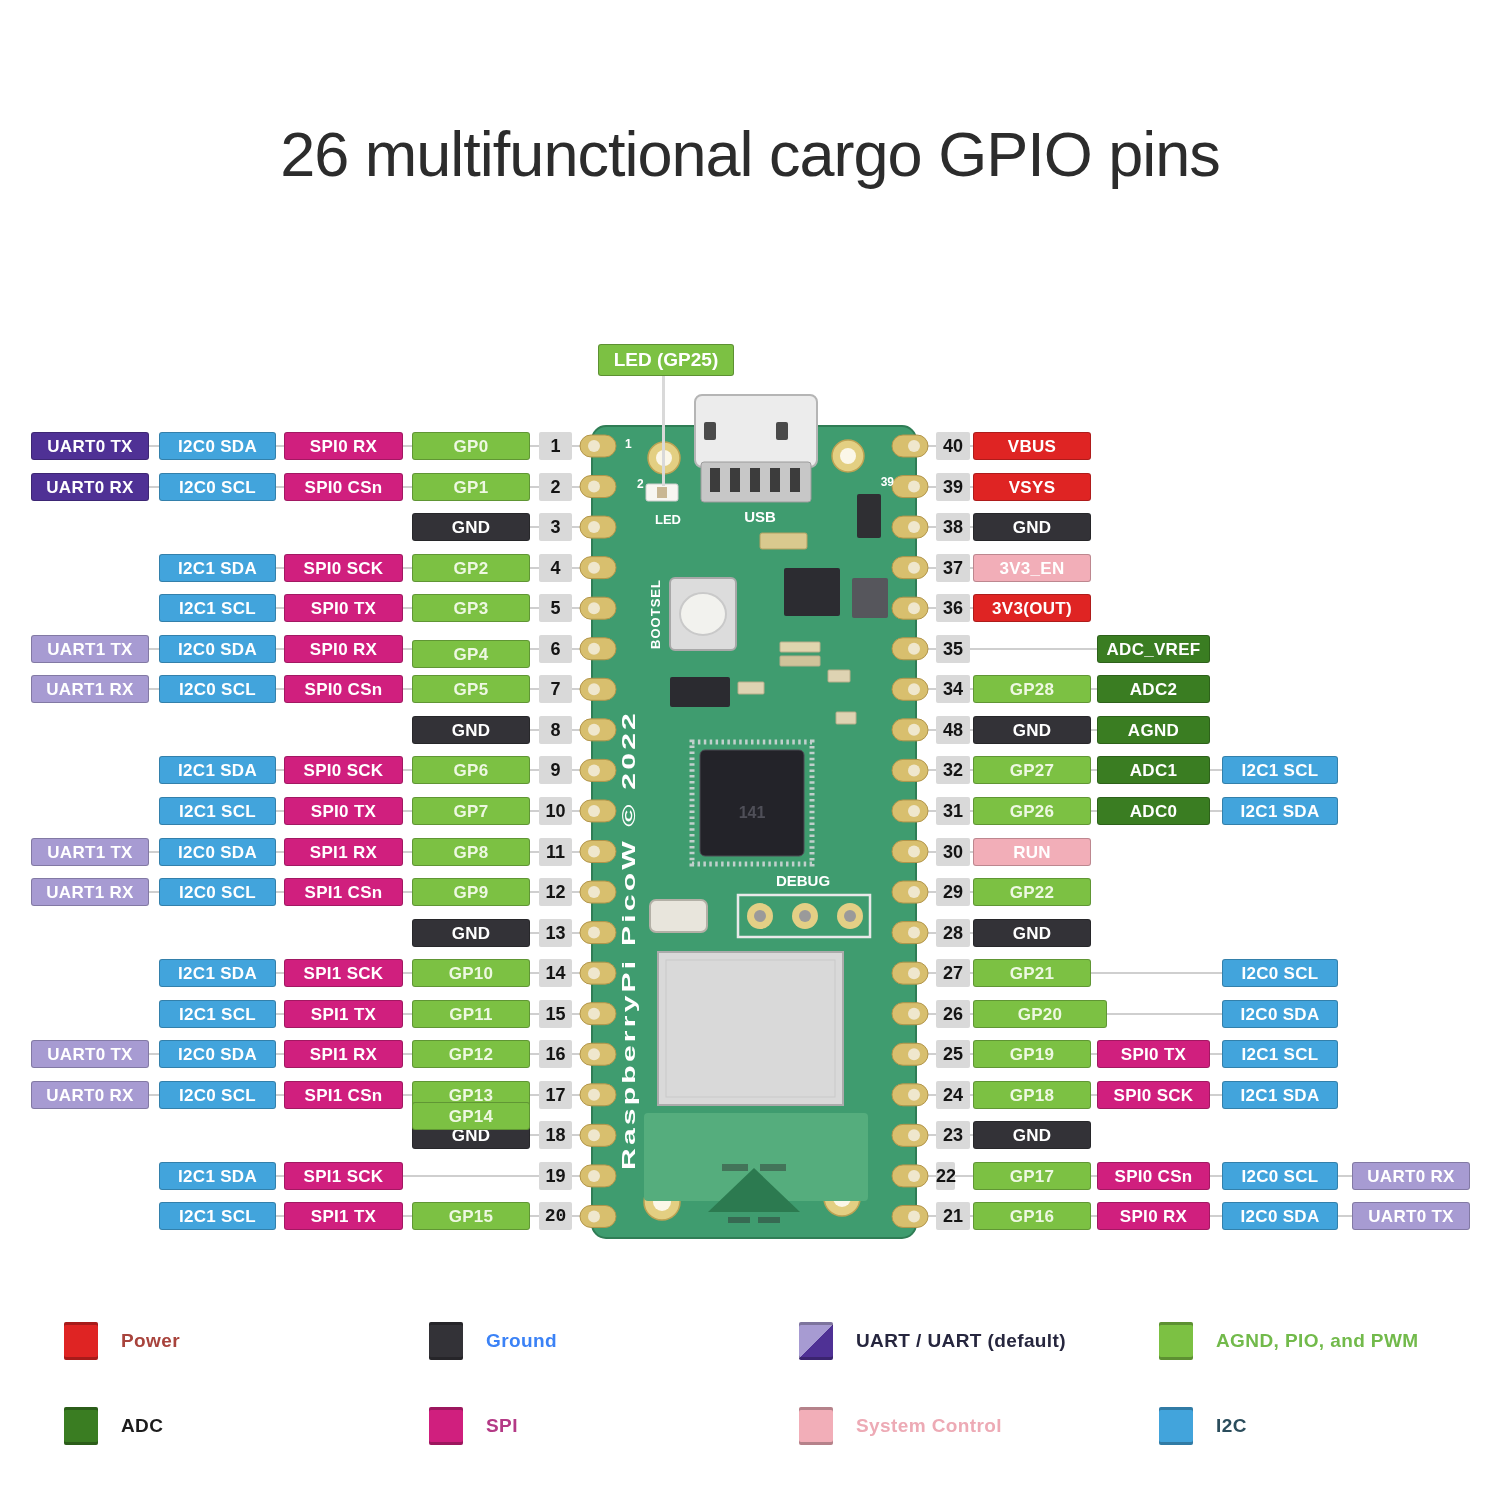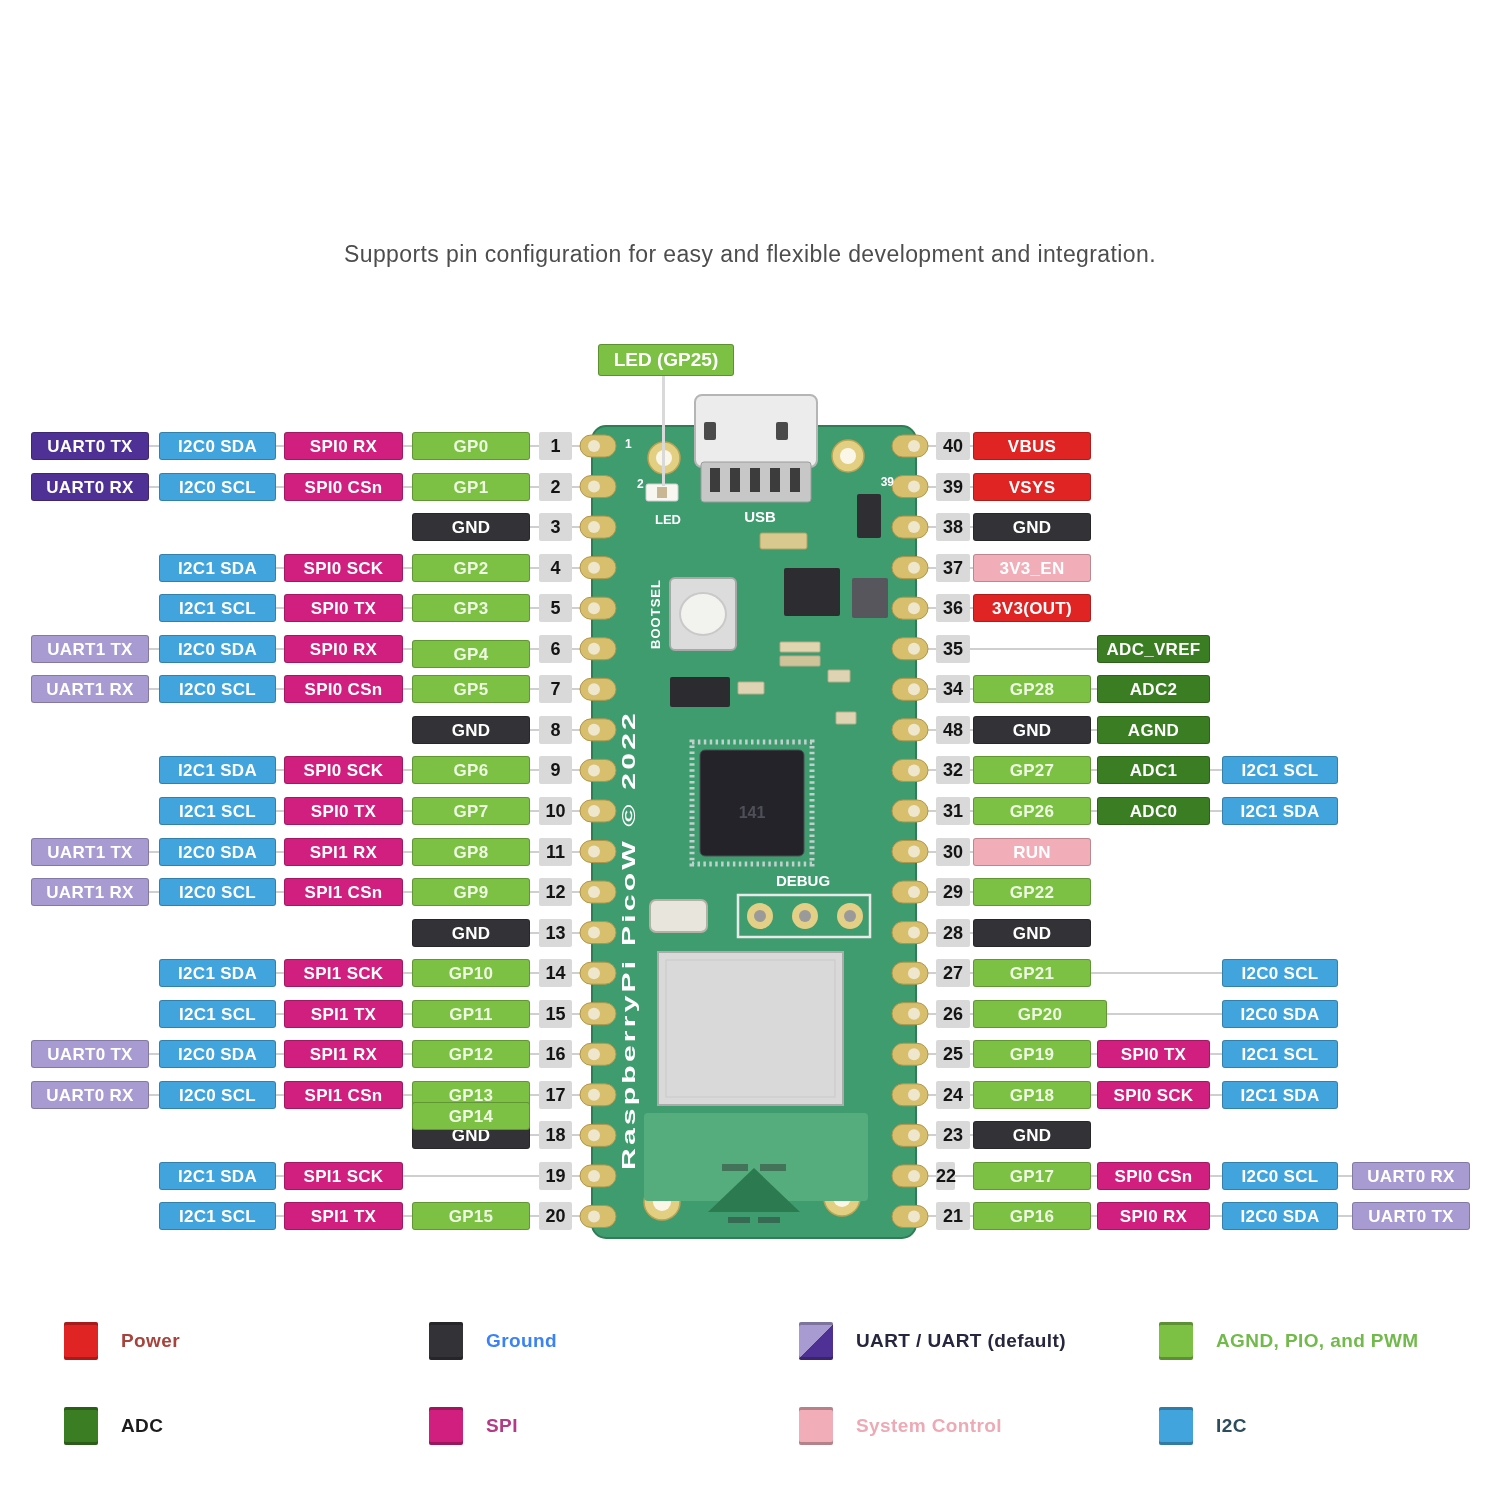--- a/index.html
+++ b/index.html
@@ -40,21 +40,21 @@
             letter-spacing:.4px;white-space:nowrap;}
   .lc-power{color:#a8433c;} .lc-ground{color:#3b82f6;} .lc-uart_split{color:#26263e;}
   .lc-gpio{color:#72ba4b;} .lc-adc{color:#1c1c1c;} .lc-spi{color:#b43a86;}
   .lc-system_control{color:#edaab5;} .lc-i2c{color:#2b4d5c;}
 </style>
 </head>
 <body>
 
 <div class="canvas">
 
-  <div class="page-subtitle">Supports pin configuration for easy and flexible development and integration.</div>
+  <div class="page-title">26 multifunctional cargo GPIO pins</div>
 
   <div id="rows">
       <div class="rowline" style="left: 41px; top: 445px; width: 553px;"></div>
       <div class="badge b-uart_default" style="left: 31px; top: 432px; width: 118px;">UART0 TX</div>
       <div class="badge b-i2c" style="left: 159px; top: 432px; width: 117px;">I2C0 SDA</div>
       <div class="badge b-spi" style="left: 284px; top: 432px; width: 119px;">SPI0 RX</div>
       <div class="badge b-gpio" style="left: 412px; top: 432px; width: 118px;">GP0</div>
       <div class="pin-num" style="left: 539px; top: 432px; width: 33px;">1</div>
       <div class="rowline" style="left: 41px; top: 485.55px; width: 553px;"></div>
       <div class="badge b-uart_default" style="left: 31px; top: 472.55px; width: 118px;">UART0 RX</div>
@@ -142,21 +142,21 @@
       <div class="pin-num" style="left: 539px; top: 1121.35px; width: 33px;">18</div>
       <div class="rowline" style="left: 169px; top: 1174.9px; width: 425px;"></div>
       <div class="badge b-i2c" style="left: 159px; top: 1161.9px; width: 117px;">I2C1 SDA</div>
       <div class="badge b-spi" style="left: 284px; top: 1161.9px; width: 119px;">SPI1 SCK</div>
       <div class="badge b-gpio" style="left: 412px; top: 1102px; width: 118px;">GP14</div>
       <div class="pin-num" style="left: 539px; top: 1161.9px; width: 33px;">19</div>
       <div class="rowline" style="left: 169px; top: 1215.45px; width: 425px;"></div>
       <div class="badge b-i2c" style="left: 159px; top: 1202.45px; width: 117px;">I2C1 SCL</div>
       <div class="badge b-spi" style="left: 284px; top: 1202.45px; width: 119px;">SPI1 TX</div>
       <div class="badge b-gpio" style="left: 412px; top: 1202.45px; width: 118px;">GP15</div>
-      <div class="pin-num" style="left: 539px; top: 1202.45px; width: 33px;">20</div>
+      <div class="pin-num" style="left: 539px; top: 1202.45px; width: 33px; font-family: Liberation Mono, monospace;">20</div>
       <div class="rowline" style="left: 920px; top: 445px; width: 161px;"></div>
       <div class="badge b-power" style="left: 973px; top: 432px; width: 118px;">VBUS</div>
       <div class="pin-num" style="left: 936px; top: 432px; width: 34px;">40</div>
       <div class="rowline" style="left: 920px; top: 485.55px; width: 161px;"></div>
       <div class="badge b-power" style="left: 973px; top: 472.55px; width: 118px;">VSYS</div>
       <div class="pin-num" style="left: 936px; top: 472.55px; width: 34px;">39</div>
       <div class="rowline" style="left: 920px; top: 526.1px; width: 161px;"></div>
       <div class="badge b-gnd" style="left: 973px; top: 513.1px; width: 118px;">GND</div>
       <div class="pin-num" style="left: 936px; top: 513.1px; width: 34px;">38</div>
       <div class="rowline" style="left: 920px; top: 566.65px; width: 161px;"></div>

